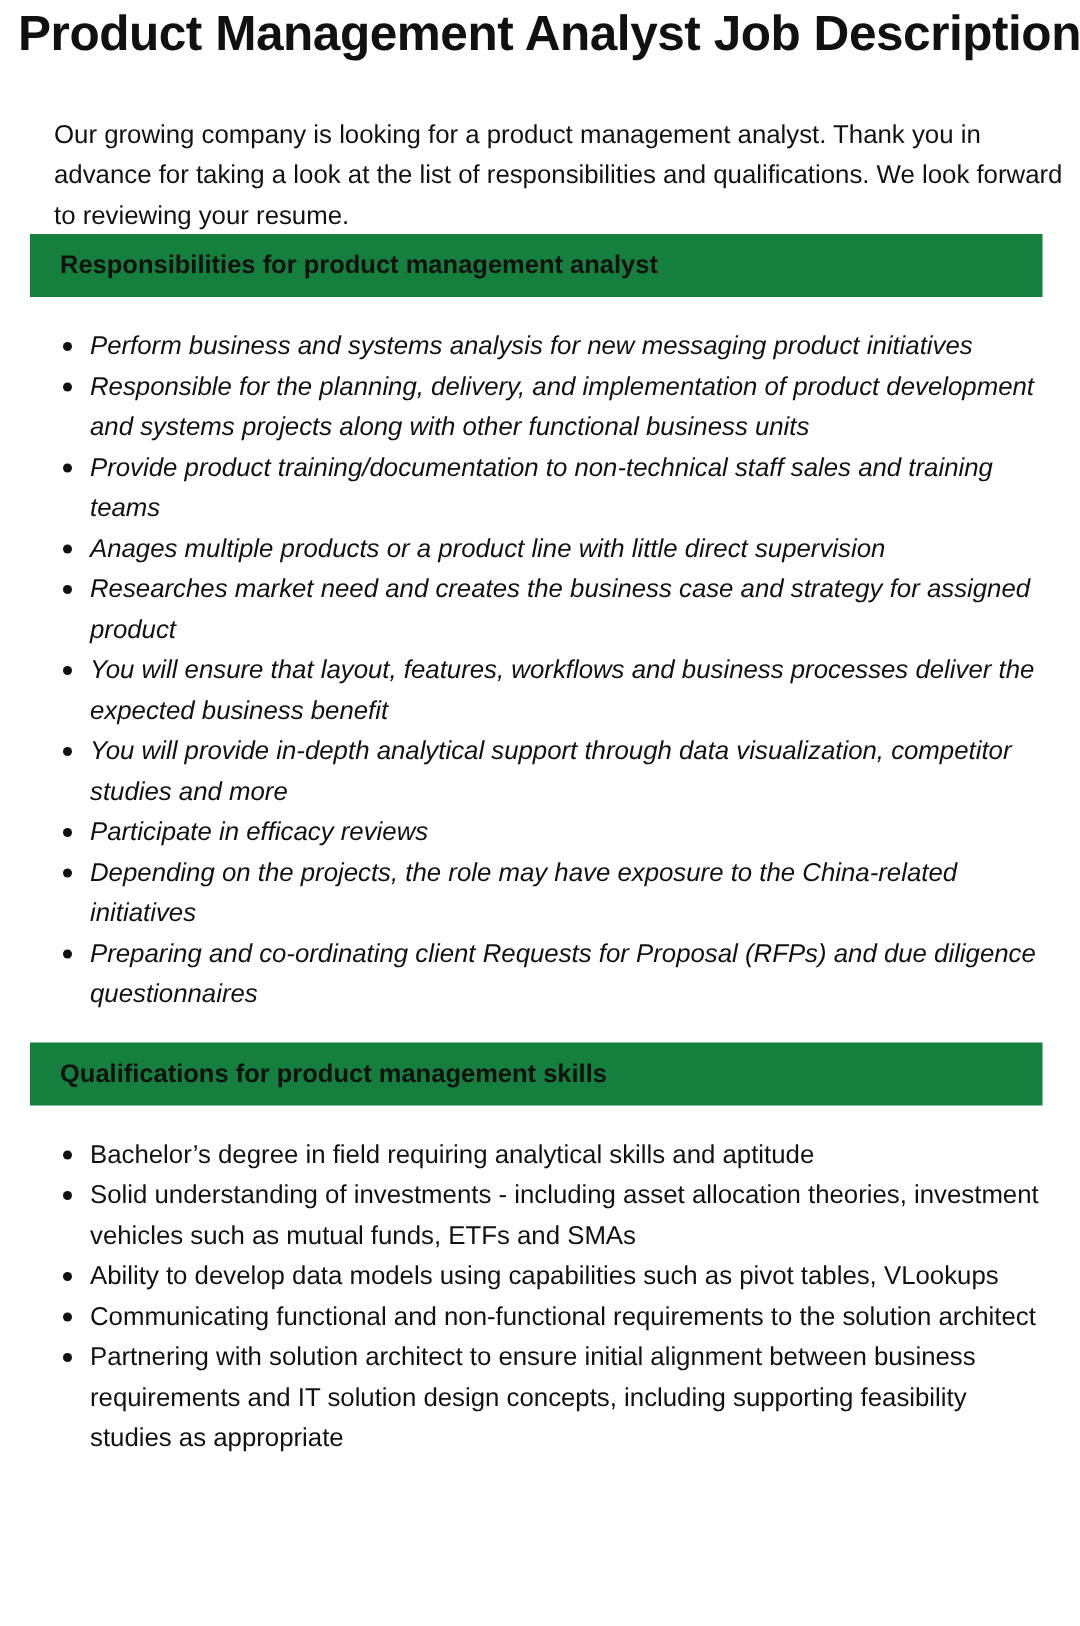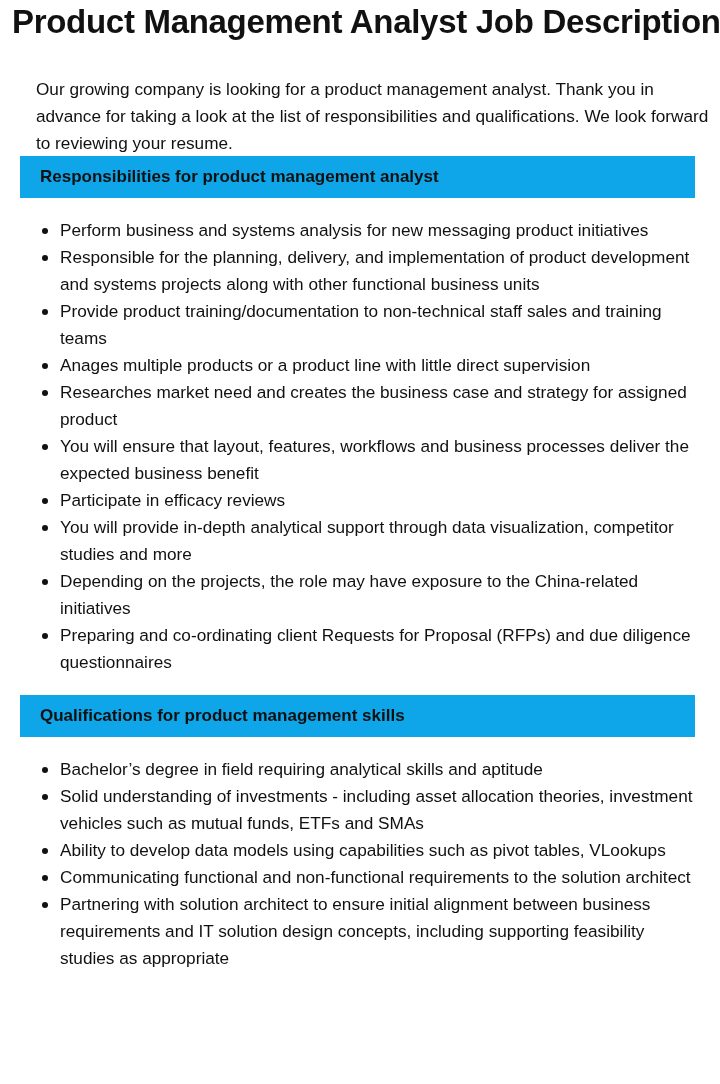--- a/index.html
+++ b/index.html
@@ -37,21 +37,21 @@
       width: 680px;
       font-size: 17.2px;
       line-height: 27px;
       margin: 16px;
     }
     .section-header {
       position: absolute;
       left: 20px;
       width: 675px;
       height: 42px;
-      background: #0ea5e9;
+      background: #15803d;
       box-sizing: border-box;
       padding-left: 20px;
       font-size: 17px;
       font-weight: bold;
       line-height: 42px;
     }
     .list {
       position: absolute;
       left: 20px;
       width: 680px;
@@ -79,29 +79,29 @@
 </head>
 <body>
 
 <div class="page">
   <h1 class="title">Product Management Analyst Job Description</h1>
 
   <p class="intro">Our growing company is looking for a product management analyst. Thank you in advance for taking a look at the list of responsibilities and qualifications. We look forward to reviewing your resume.</p>
 
   <div class="section-header" style="top:156px;">Responsibilities for product management analyst</div>
 
-  <ul class="list" style="top:217px;">
+  <ul class="list" style="top:217px;font-style:italic;">
     <li>Perform business and systems analysis for new messaging product initiatives</li>
     <li>Responsible for the planning, delivery, and implementation of product development and systems projects along with other functional business units</li>
     <li>Provide product training/documentation to non-technical staff sales and training teams</li>
     <li>Anages multiple products or a product line with little direct supervision</li>
     <li>Researches market need and creates the business case and strategy for assigned product</li>
     <li>You will ensure that layout, features, workflows and business processes deliver the expected business benefit</li>
+    <li>You will provide in-depth analytical support through data visualization, competitor studies and more</li>
     <li>Participate in efficacy reviews</li>
-    <li>You will provide in-depth analytical support through data visualization, competitor studies and more</li>
     <li>Depending on the projects, the role may have exposure to the China-related initiatives</li>
     <li>Preparing and co-ordinating client Requests for Proposal (RFPs) and due diligence questionnaires</li>
   </ul>
 
   <div class="section-header" style="top:695px;">Qualifications for product management skills</div>
 
   <ul class="list" style="top:756px;">
     <li>Bachelor’s degree in field requiring analytical skills and aptitude</li>
     <li>Solid understanding of investments - including asset allocation theories, investment vehicles such as mutual funds, ETFs and SMAs</li>
     <li>Ability to develop data models using capabilities such as pivot tables, VLookups</li>

